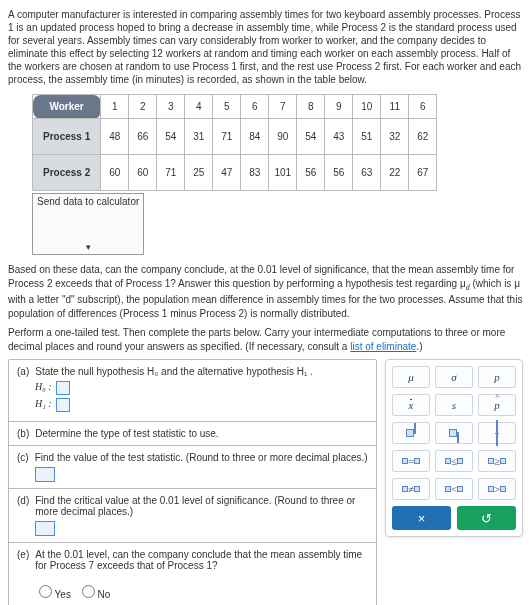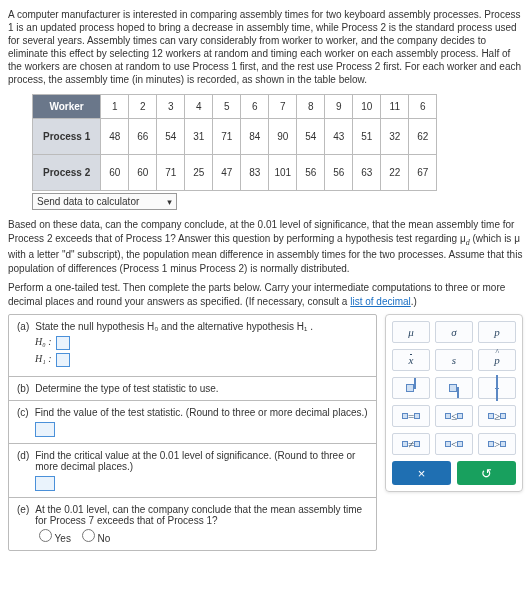--- a/index.html
+++ b/index.html
@@ -1,37 +1,37 @@
 <!DOCTYPE html>
 <html><head>
 <meta charset="utf-8">
 <style>
 * { box-sizing: border-box; margin: 0; padding: 0; }
 body { font-family: Arial, sans-serif; font-size: 10px; color: #333; background: #fff; width: 531px; padding: 8px; }
 .intro { line-height: 1.3; margin-bottom: 8px; }
 .tbl { border-collapse: collapse; margin: 4px 0 0 24px; }
 .tbl td, .tbl th { border: 1px solid #bbb; text-align: center; padding: 6px 5px; font-size: 10px; min-width: 28px; }
-.tbl .hdr { background: #6a778a; color: #fff; font-weight: bold; padding: 6px 10px; }
+.tbl .hdr { background: #6a778a; color: #fff; font-weight: bold; padding: 6px 10px; border-radius: 8px; }
 .tbl .row-hdr { background: #d7dbe2; font-weight: bold; padding: 12px 10px; }
-.send { margin: 2px 0 8px 24px; border: 1px solid #999; font-size: 10px; padding: 2px 4px; display: inline-flex; align-items: center; gap: 28px; background: #fafafa; }
+.send { margin: 2px 0 8px 24px; border: 1px solid #999; font-size: 10px; padding: 2px 4px; display: inline-flex; align-items: center; gap: 35px; background: #fafafa; flex-direction: column; }
 .chev { font-size: 9px; }
 .para { line-height: 1.35; margin-bottom: 6px; }
 a.link { color: #1a6fc4; text-decoration: underline; }
 .layout { display: flex; gap: 8px; }
 .parts { flex: 1; border: 1px solid #bbb; border-radius: 2px; }
 .part { border-bottom: 1px solid #bbb; padding: 6px 8px; }
 .part:last-child { border-bottom: none; }
 .part-top { display: flex; gap: 6px; }
 .sub { margin-left: 18px; margin-top: 4px; }
 .hline { display: flex; align-items: flex-start; gap: 4px; margin: 3px 0; }
 .ital { font-style: italic; font-family: Georgia, serif; }
 .box { border: 1px solid #4a90d9; background: #eaf3fc; width: 14px; height: 14px; display: inline-block; }
 .box2 { border: 1px solid #4a90d9; background: #eaf3fc; width: 20px; height: 15px; display: inline-block; vertical-align: middle; }
 select.sel { font-size: 10px; border: 1px solid #888; padding: 1px 2px; }
-.radio-row { margin-left: 22px; margin-top: 3px; }
+.radio-row { margin-left: 22px; margin-top: 14px; }
 .radio-row label { margin-right: 8px; }
 .palette { width: 138px; border: 1px solid #ccc; border-radius: 4px; padding: 6px; box-shadow: 0 1px 3px rgba(0,0,0,0.1); align-self: flex-start; }
 .prow { display: flex; justify-content: space-between; margin-bottom: 6px; }
 .pcell { width: 38px; height: 22px; border: 1px solid #cfd6e0; border-radius: 2px; display: flex; align-items: center; justify-content: center; font-size: 11px; color: #2f4a66; font-family: Georgia, serif; background: #fbfcfe; }
 .pcell .sq { width: 8px; height: 8px; background: #cfe0f4; border: 1px solid #5b88c4; }
 .pcell .sup { font-size: 8px; position: relative; top: -5px; }
 .pcell .sub2 { font-size: 8px; position: relative; top: 4px; }
 .frac { display: inline-flex; flex-direction: column; align-items: center; line-height: 1; }
 .frac .t { border-bottom: 1px solid #5b88c4; padding: 0 1px; }
 .btnrow { display: flex; gap: 6px; margin-top: 4px; }
@@ -105,21 +105,21 @@
 <div class="send">
   <span>Send data to calculator</span>
   <span class="chev">▾</span>
 </div>
 
 <p class="para">
   <span>Based on these data, can the company conclude, at the 0.01 level of significance, that the mean assembly time for Process 2 exceeds that of Process 1? Answer this question by performing a hypothesis test regarding μ</span><span class="ital" style="font-size:8px;vertical-align:sub;">d</span><span> (which is μ with a letter "d" subscript), the population mean difference in assembly times for the two processes. Assume that this population of differences (Process 1 minus Process 2) is normally distributed.</span>
 </p>
 
 <p class="para">
-  <span>Perform a one-tailed test. Then complete the parts below. Carry your intermediate computations to three or more decimal places and round your answers as specified. (If necessary, consult a </span><a href="#" class="link">list of decimal</a><span>.)</span>
+  <span>Perform a one-tailed test. Then complete the parts below. Carry your intermediate computations to three or more decimal places and round your answers as specified. (If necessary, consult a </span><a href="#" class="link">list of eliminate</a><span>.)</span>
 </p>
 
 <div class="layout">
   <div class="parts">
 
     <div class="part">
       <div class="part-top">
         <span>(a)</span>
         <span>State the null hypothesis H₀ and the alternative hypothesis H₁ .</span>
       </div>

